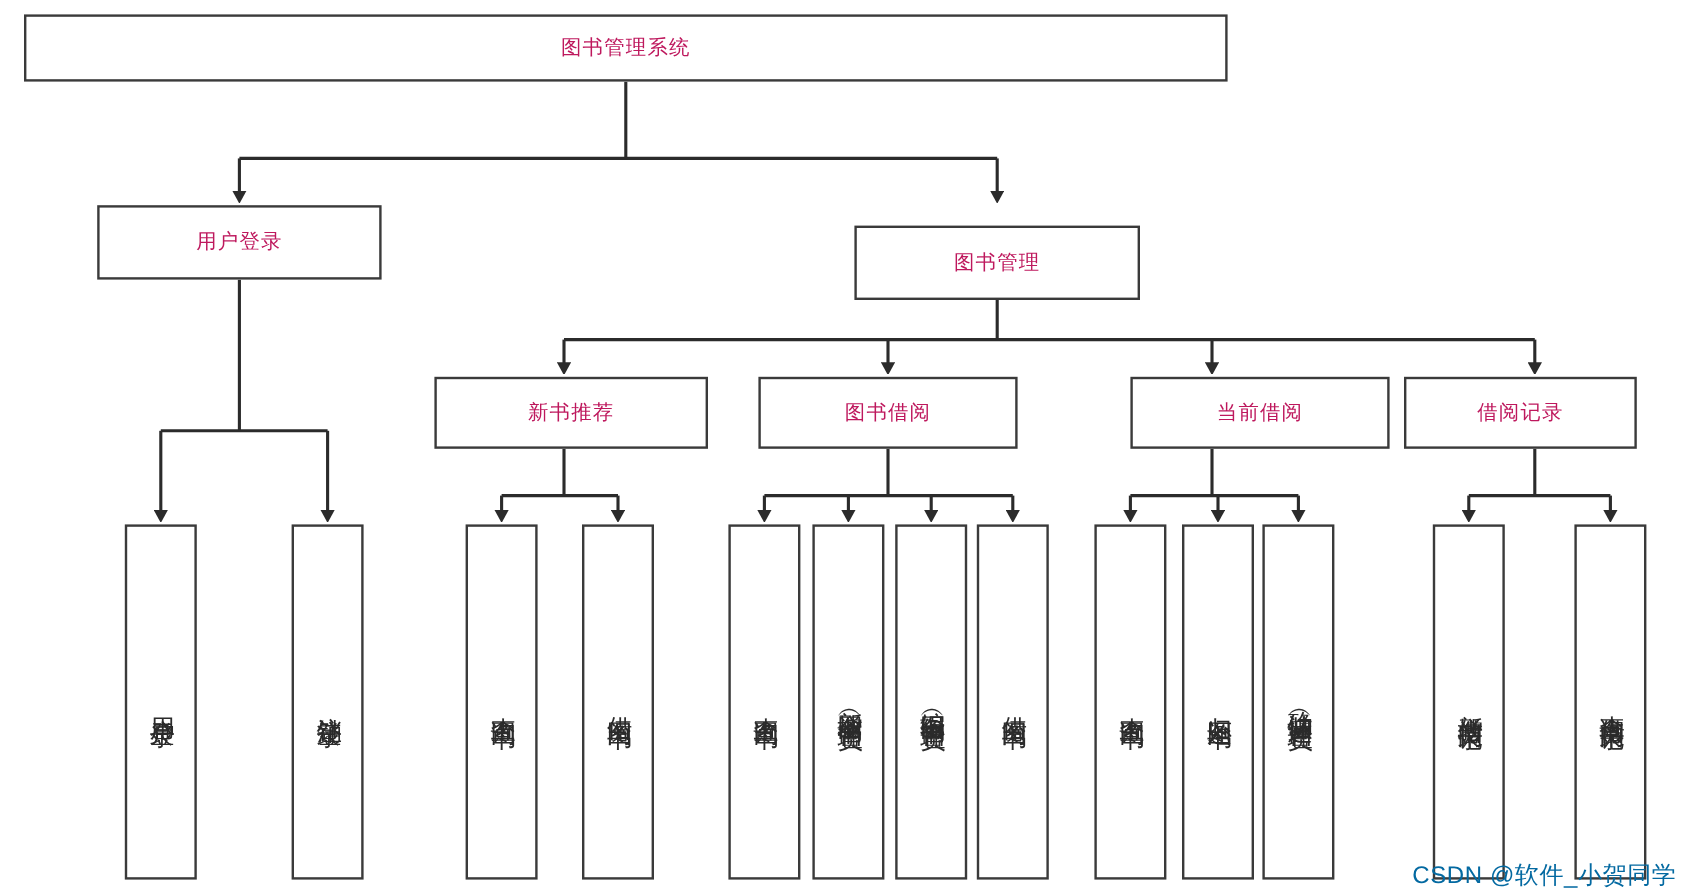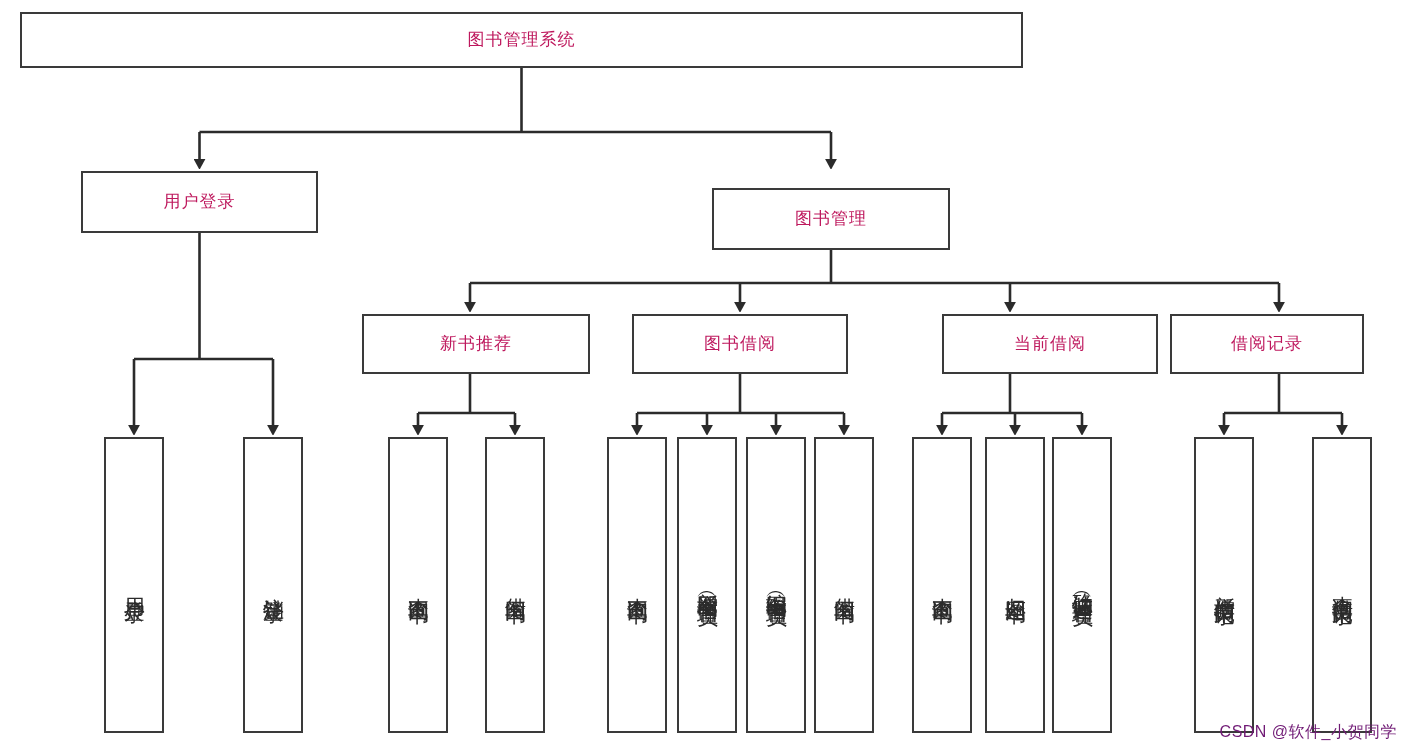--- a/index.html
+++ b/index.html
@@ -26,21 +26,21 @@
   }
   .node-label-v{
     writing-mode:vertical-rl;text-orientation:upright;
     font-size:21px;color:#2b2b2b;line-height:1.18;
     letter-spacing:2px;
     max-height:100%;
     text-align:center;
   }
   .watermark{
     position:absolute;right:8px;bottom:4px;
-    font-size:16px;color:#701a75;white-space:nowrap;
+    font-size:20px;color:#0369a1;white-space:nowrap;
     letter-spacing:0.5px;pointer-events:none;
   }
 </style>
 </head>
 <body>
 
 <div id="diagram-root">
 
   <svg id="diagram-svg" viewBox="0 0 1405 747" xmlns="http://www.w3.org/2000/svg">
     <defs>

